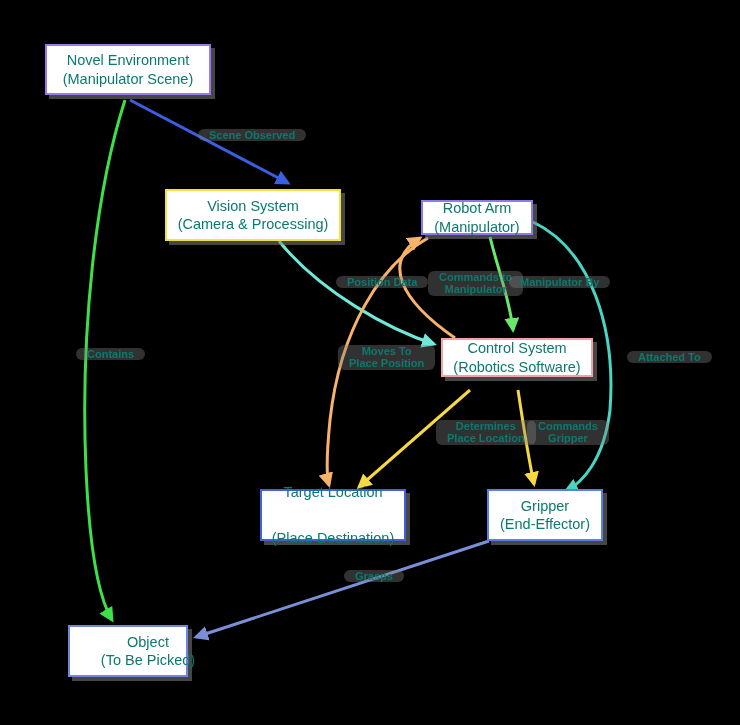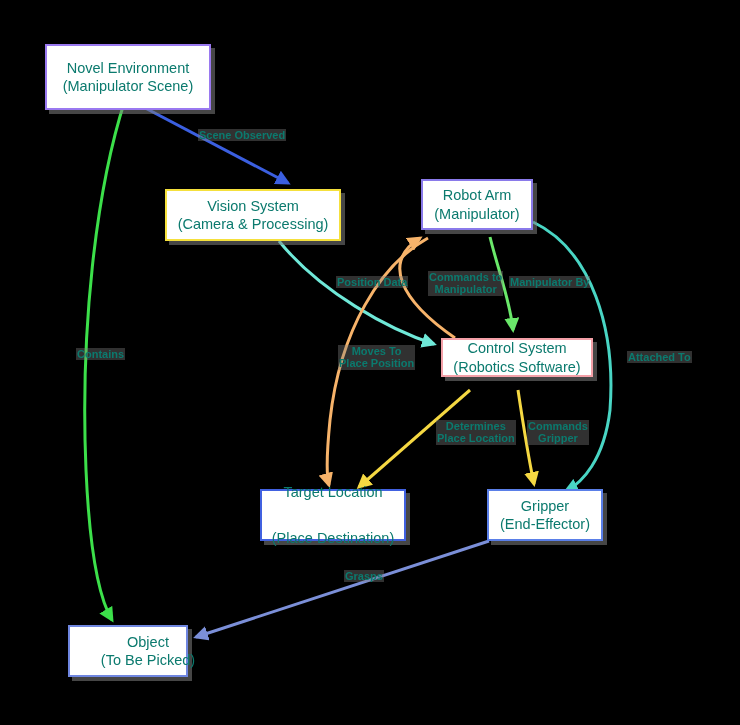--- a/index.html
+++ b/index.html
@@ -42,23 +42,24 @@
   }
   .node .l1, .node .l2 { display: block; }
   .edge-label {
     position: absolute;
     color: #0b7a6e;
     font-size: 11px;
     font-weight: bold;
     line-height: 1.12;
     text-align: center;
     background: rgba(128,128,128,0.38);
-    padding: 0 1px;
+    padding: 0 11px;
     white-space: pre;
     pointer-events: none;
+    border-radius: 6px;
   }
 </style>
 </head>
 <body>
 
 <div id="canvas">
 
   <svg id="edges" viewBox="0 0 740 725" xmlns="http://www.w3.org/2000/svg">
     <defs>
       <marker id="ah-blue" viewBox="0 0 10 10" refX="8" refY="5" markerWidth="5" markerHeight="5" orient="auto-start-reverse">
@@ -101,31 +102,31 @@
 
     <path d="M 428 238 C 380 265 340 330 330 420 C 326 460 327 478 329 485" fill="none" stroke="#f7b36a" stroke-width="3" marker-end="url(#ah-orange)"></path>
 
     <path d="M 470 390 L 359 487" fill="none" stroke="#f5d842" stroke-width="3" marker-end="url(#ah-yellow)"></path>
 
     <path d="M 518 390 C 524 430 530 465 534 484" fill="none" stroke="#f5d842" stroke-width="3" marker-end="url(#ah-yellow)"></path>
 
     <path d="M 489 541 L 196 637" fill="none" stroke="#7b8fd8" stroke-width="3" marker-end="url(#ah-periwinkle)"></path>
   </svg>
 
-  <div class="node" style="left:45px; top:44px; width:166px; height:66px; border-color:#9a79f0;">
+  <div class="node" style="left:45px; top:44px; width:166px; height:51px; border-color:#9a79f0;">
     <span class="l1">Novel Environment</span>
     <span class="l2">(Manipulator Scene)</span>
   </div>
 
   <div class="node" style="left:165px; top:189px; width:176px; height:52px; border-color:#f5e03c;">
     <span class="l1">Vision System</span>
     <span class="l2">(Camera &amp; Processing)</span>
   </div>
 
-  <div class="node" style="left:421px; top:179px; width:112px; height:51px; border-color:#8a7aea;">
+  <div class="node" style="left:421px; top:200px; width:112px; height:35px; border-color:#8a7aea;">
     <span class="l1">Robot Arm</span>
     <span class="l2">(Manipulator)</span>
   </div>
 
   <div class="node" style="left:441px; top:338px; width:152px; height:39px; border-color:#f4a0a8;text-align:center;">
     <span class="l1">Control System</span>
     <span class="l2">(Robotics Software)</span>
   </div>
 
   <div class="node" style="left:260px; top:489px; width:146px; height:52px; border-color:#4161e0;gap:28px;">

